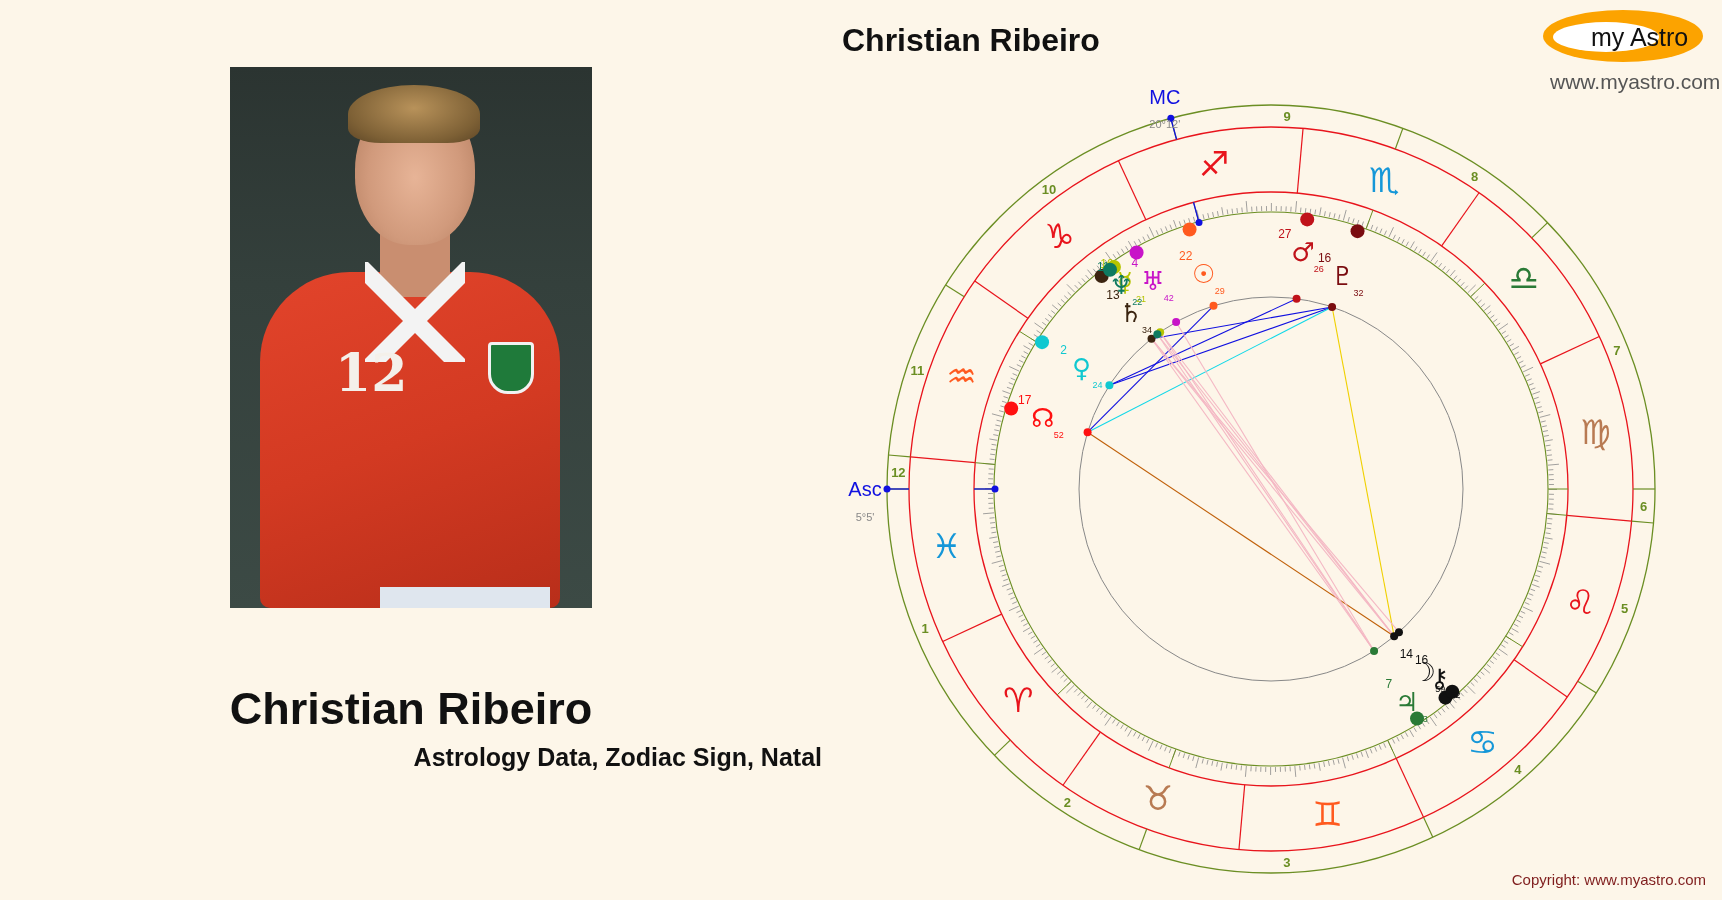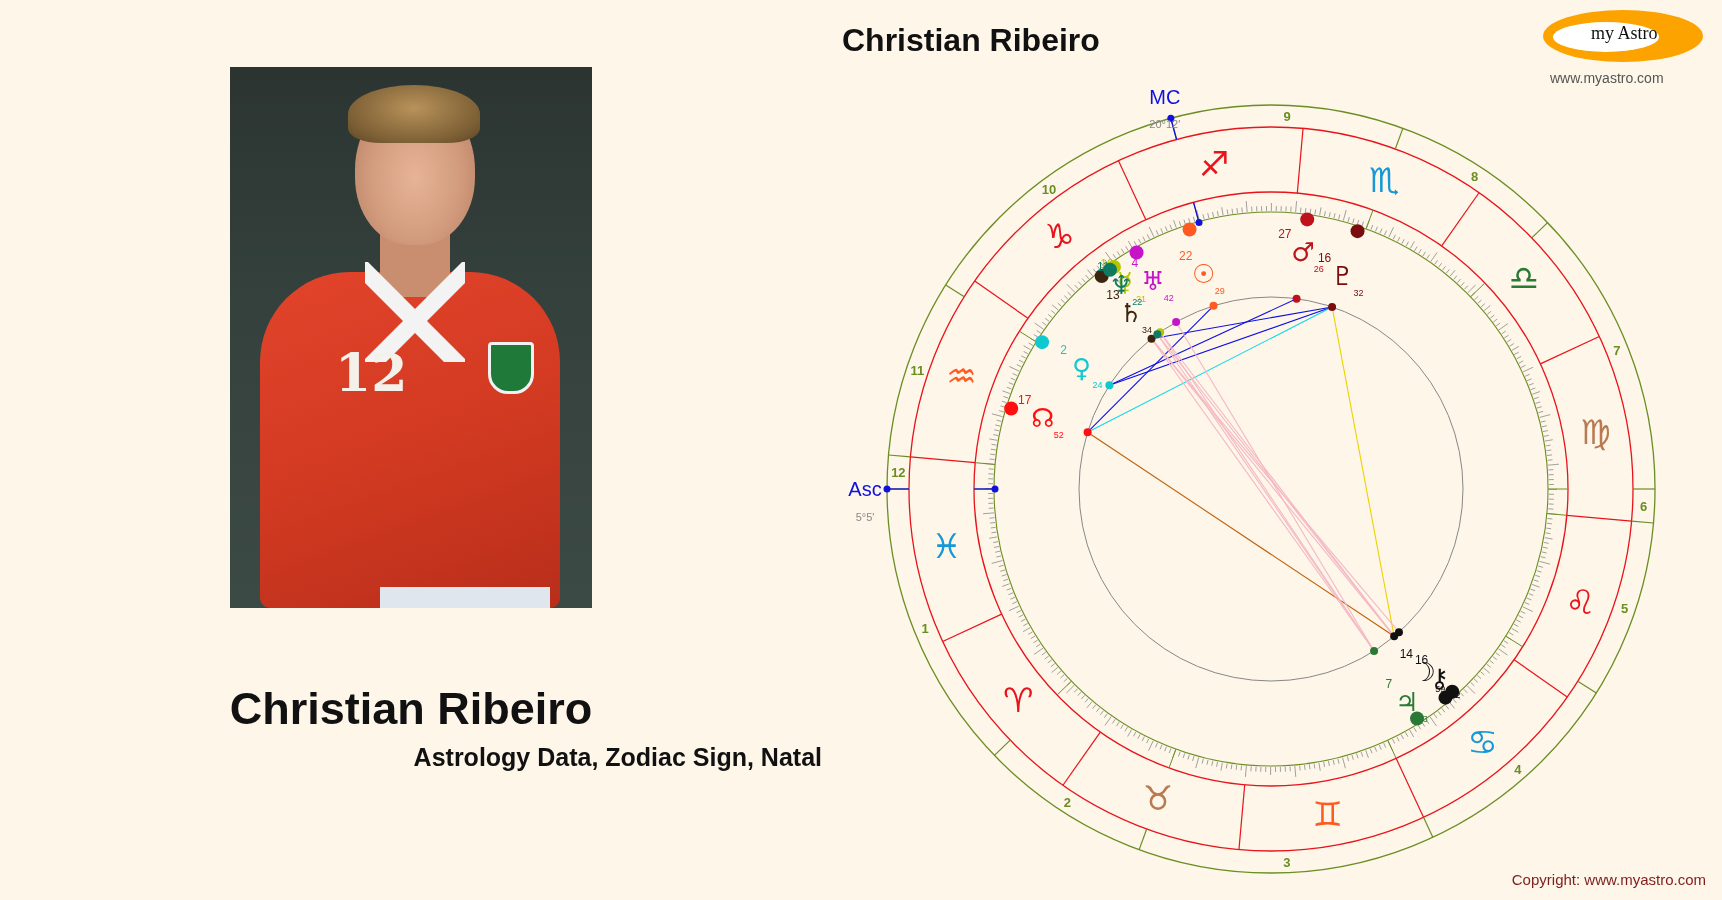--- a/index.html
+++ b/index.html
@@ -18,22 +18,22 @@
                 linear-gradient(225deg, transparent 48%, #f3f3f3 49%, #f3f3f3 60%, transparent 61%); }
   .photo .num { position:absolute; left:105px; top:275px; font-family:"DejaVu Serif", serif; font-weight:bold; font-size:52px; color:#f4f0ea; }
   .photo .crest { position:absolute; left:258px; top:275px; width:40px; height:46px; background:#1f7a3a; border:3px solid #f2f2f2; border-radius:4px 4px 20px 20px; }
   .photo .shorts { position:absolute; left:150px; top:520px; width:170px; height:30px; background:#dfe6ee; }
   .person-name { position:absolute; left:0; width:822px; top:683px; text-align:center; font-family:"Liberation Sans", sans-serif; font-weight:bold; font-size:45px; color:#111; }
   .person-sub { position:absolute; left:0; width:822px; top:742px; text-align:right; font-family:"Liberation Sans", sans-serif; font-weight:bold; font-size:25px; line-height:30px; color:#111; }
   .chart-title { position:absolute; left:842px; top:22px; font-family:"Liberation Sans", sans-serif; font-weight:bold; font-size:32px; color:#111; }
   .logo { position:absolute; left:1543px; top:10px; width:172px; height:62px; }
   .logo-oval { position:absolute; left:0; top:0; width:160px; height:52px; border-radius:50%; background:#fca300; }
   .logo-inner { position:absolute; left:10px; top:12px; width:106px; height:30px; border-radius:50%; background:#fff; }
-  .logo-text { position:absolute; left:48px; top:13px; font-family:Liberation Serif, serif; font-size:18px; color:#111; }
-  .site-url { position:absolute; left:1550px; top:70px; font-family:"Liberation Sans", sans-serif; font-size:14px; color:#555; }
+  .logo-text { position:absolute; left:48px; top:13px; font-family:Liberation Sans, sans-serif; font-size:25px; color:#111; }
+  .site-url { position:absolute; left:1550px; top:70px; font-family:"Liberation Sans", sans-serif; font-size:21px; color:#555; }
   .copyright { position:absolute; right:16px; top:871px; font-family:"Liberation Sans", sans-serif; font-size:15px; color:#7f1d1d; }
   svg.chart { position:absolute; left:0; top:0; }
 </style>
 </head>
 <body>
 
 <div class="photo" title="Christian Ribeiro in red Wales football shirt number 12">
   <div class="shirt"></div>
   <div class="neck"></div>
   <div class="head"></div>

